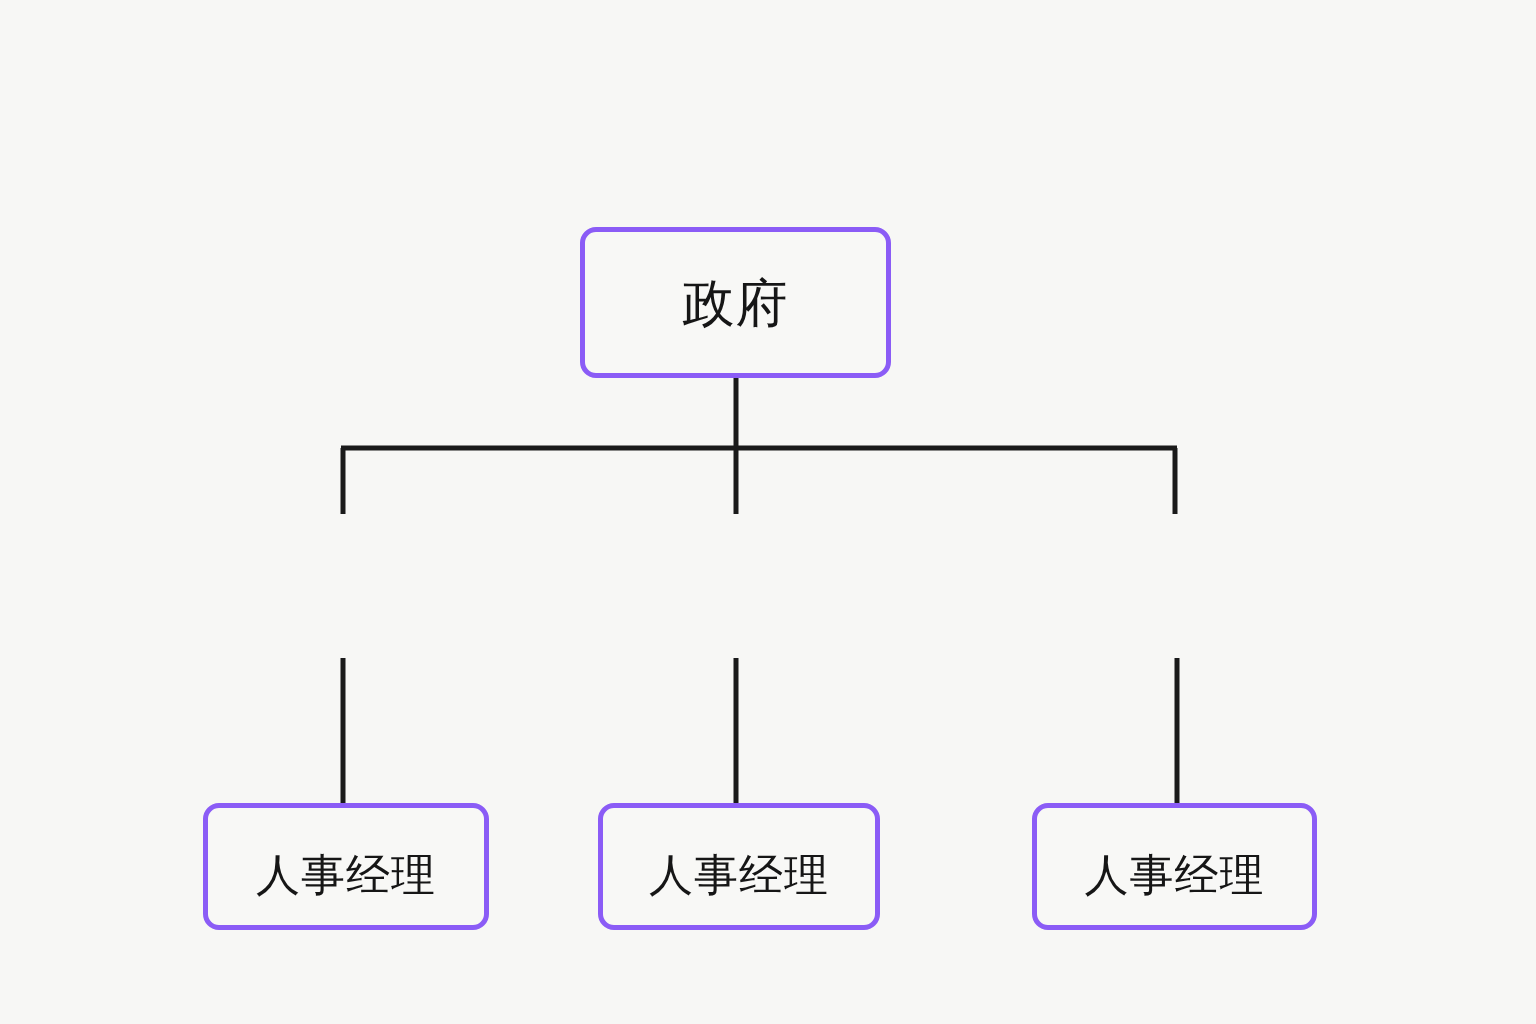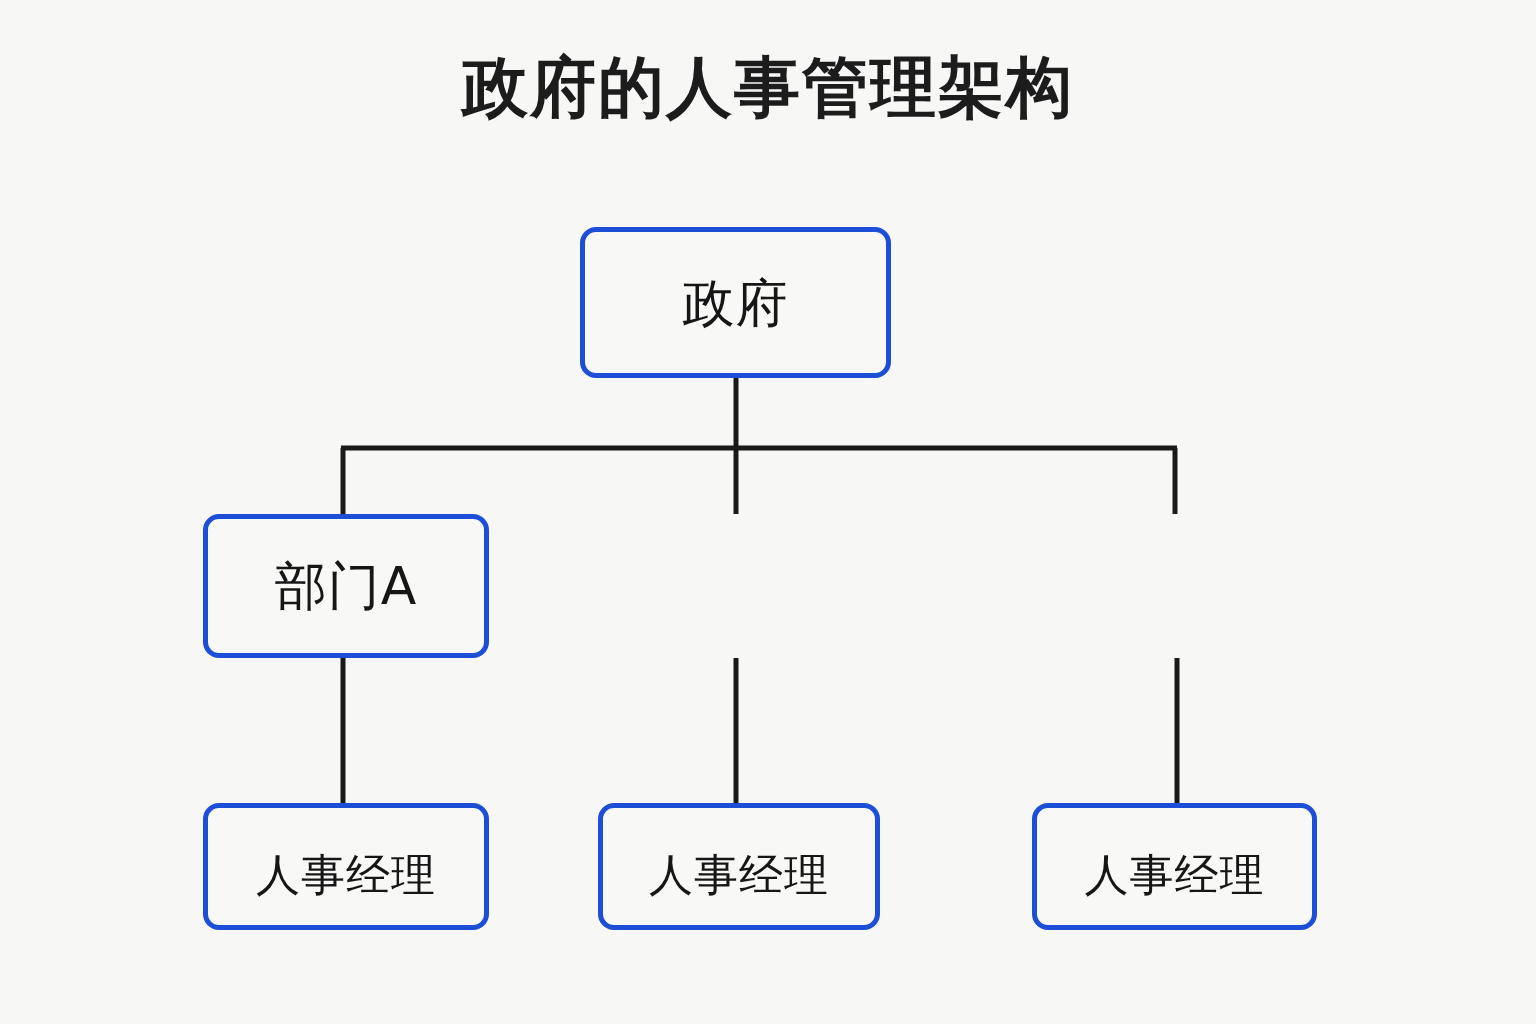--- a/index.html
+++ b/index.html
@@ -44,21 +44,21 @@
     width: 1536px;
     height: 1024px;
     pointer-events: none;
   }
 
   
   .node {
     position: absolute;
     box-sizing: border-box;
     background: #f8f8f6;
-    border: 5px solid #1d4ed8;
+    border: 5px solid #8b5cf6;
     border-radius: 16px;
     display: flex;
     align-items: center;
     justify-content: center;
     z-index: 2;
   }
   .node-label {
     font-size: 48px;
     font-weight: 500;
     color: #161616;
@@ -96,21 +96,20 @@
   }
   .node.leaf-0 { left: 203px; width: 286px; }
   .node.leaf-1 { left: 598px; width: 282px; }
   .node.leaf-2 { left: 1032px; width: 285px; }
 </style>
 </head>
 <body>
 
 <div id="canvas">
 
-  <div class="chart-title">政府的人事管理架构</div>
 
   <svg id="connectors" viewBox="0 0 1536 1024" width="1536" height="1024" xmlns="http://www.w3.org/2000/svg">
     <g stroke="#1a1a1a" stroke-width="5" fill="none" stroke-linecap="butt">
 
       <line x1="736" y1="378" x2="736" y2="450"></line>
 
       <line x1="341" y1="448" x2="1177" y2="448"></line>
 
       <line x1="343" y1="448" x2="343" y2="514"></line>
       <line x1="736" y1="448" x2="736" y2="514"></line>
@@ -119,23 +118,20 @@
       <line x1="343" y1="658" x2="343" y2="803"></line>
       <line x1="736" y1="658" x2="736" y2="803"></line>
       <line x1="1177" y1="658" x2="1177" y2="803"></line>
     </g>
   </svg>
 
   <div class="node root">
     <span class="node-label">政府</span>
   </div>
 
-  <div class="node dept dept-0">
-    <span class="node-label">部门A</span>
-  </div>
 
   <div class="node leaf leaf-0">
     <span class="node-label">人事经理</span>
   </div>
   <div class="node leaf leaf-1">
     <span class="node-label">人事经理</span>
   </div>
   <div class="node leaf leaf-2">
     <span class="node-label">人事经理</span>
   </div>

